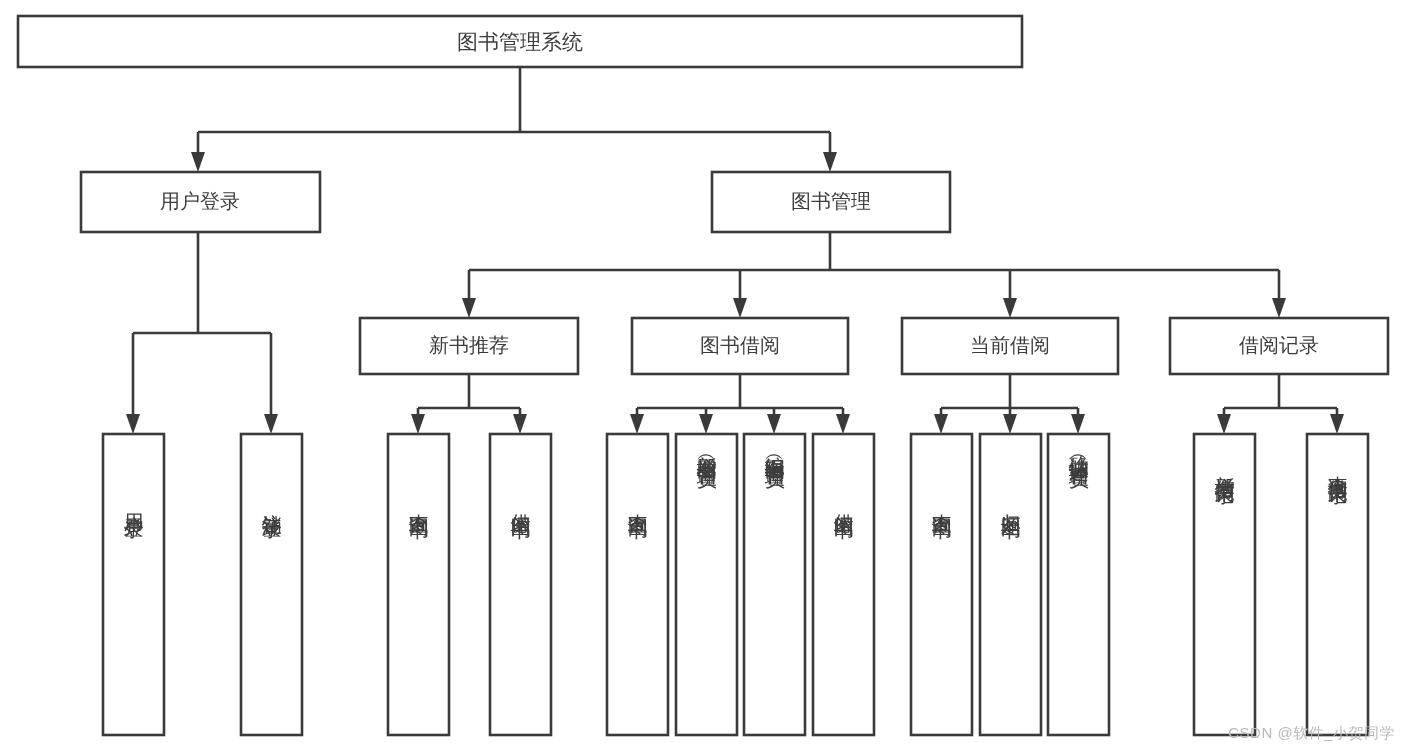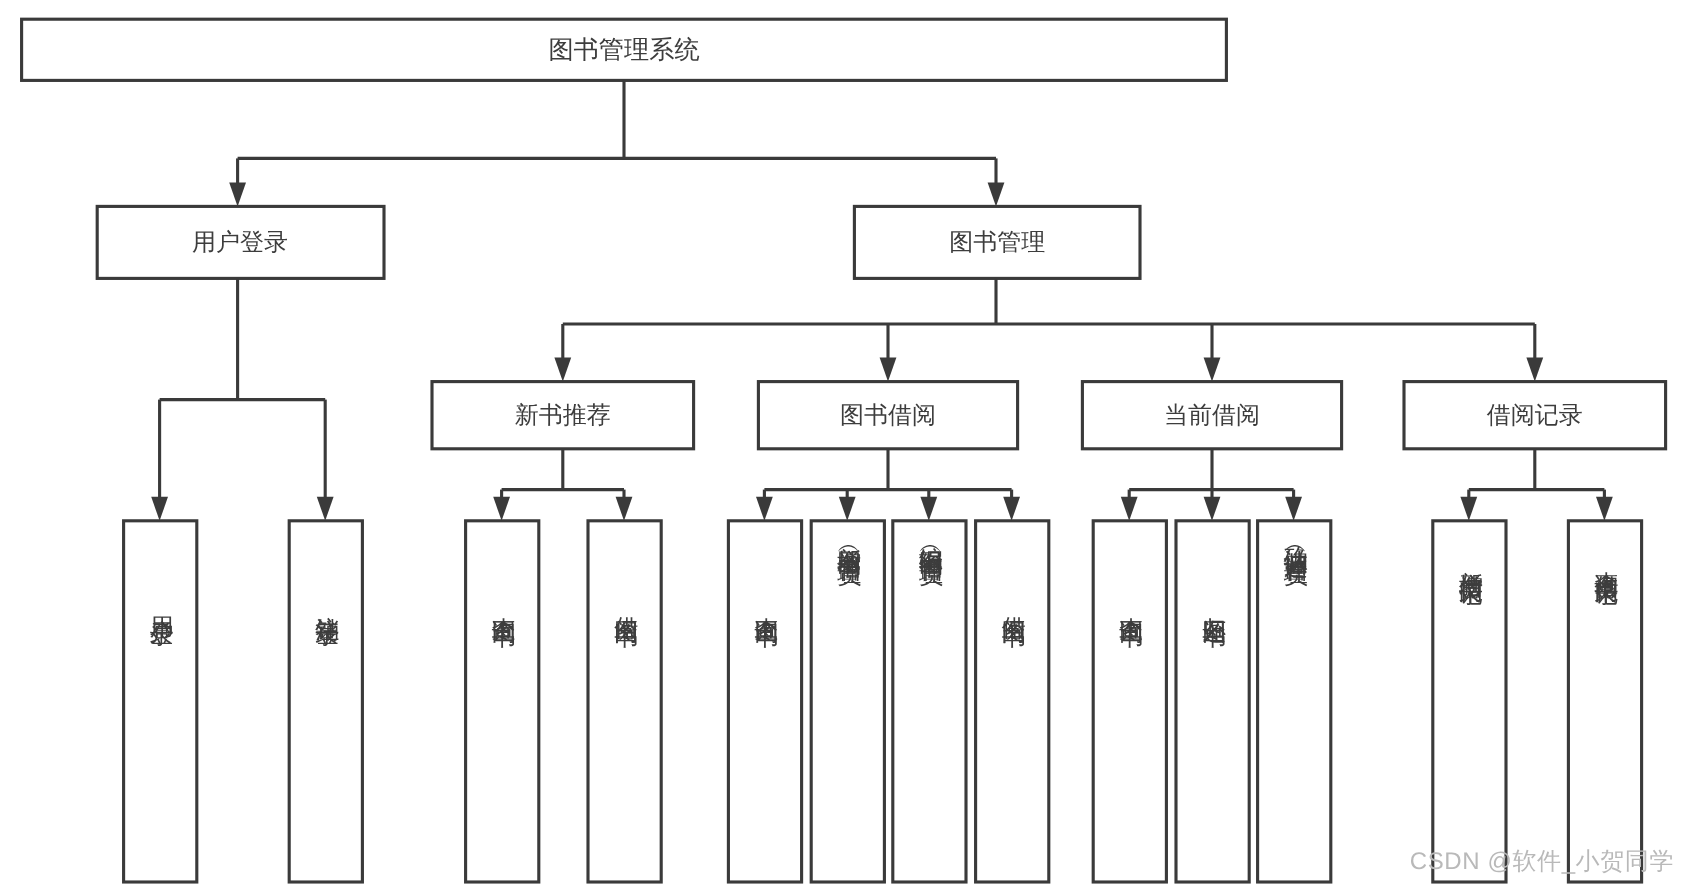--- a/index.html
+++ b/index.html
@@ -64,23 +64,23 @@
     font-family: "Liberation Sans", "DejaVu Sans", sans-serif;
     font-size: 20px;
     line-height: 1.18;
     letter-spacing: 2px;
     color: #3d3d3d;
     white-space: nowrap;
   }
   .watermark {
     position: absolute;
     right: 10px;
-    bottom: 16px;
-    font-family: "Liberation Sans", "DejaVu Sans", sans-serif;
-    font-size: 20px;
+    bottom: 4px;
+    font-family: "Liberation Sans", "DejaVu Sans", sans-serif;
+    font-size: 15px;
     color: #b9b9b9;
     white-space: nowrap;
     letter-spacing: 0.5px;
   }
 </style>
 </head>
 <body>
 
 <div id="diagram-root">
 

